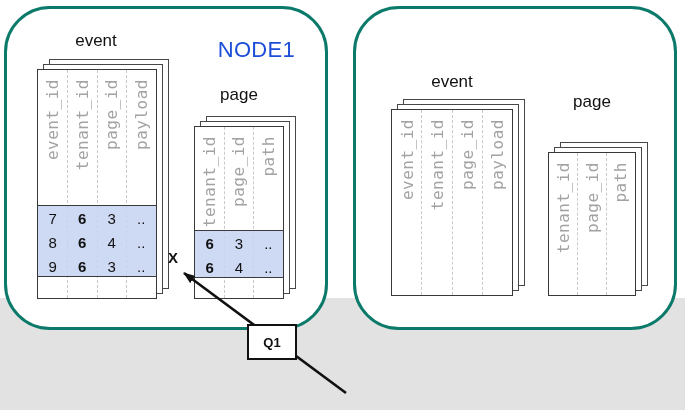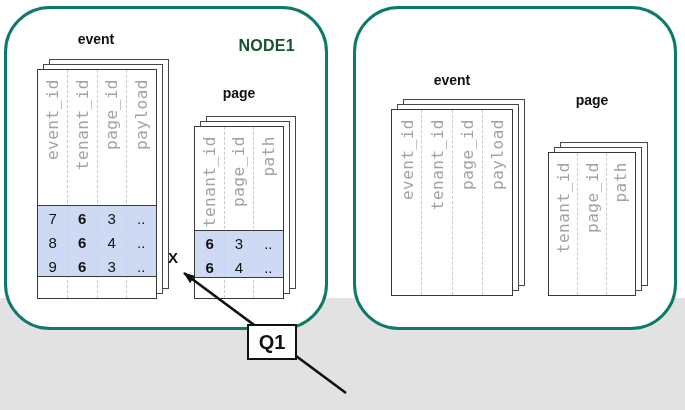--- a/index.html
+++ b/index.html
@@ -8,24 +8,24 @@
     background:#ffffff;font-family:"Liberation Sans",sans-serif;
   }
   .gray-band{position:absolute;left:0;top:298px;width:685px;height:112px;background:#e2e2e2;}
   .node-box{
     position:absolute;top:6px;width:318px;height:318px;background:#ffffff;
     border:3.5px solid #0b7a6a;border-radius:46px;z-index:2;
   }
   #node1{left:4px;}
   #node2{left:353px;}
   .node-title{
-    position:absolute;top:28px;right:30px;color:#14532d;
-    font-size:16px;font-weight:bold;letter-spacing:.3px;
-  }
-  .table-label{position:absolute;text-align:center;font-size:14px;font-weight:bold;color:#111;}
+    position:absolute;top:28px;right:30px;color:#1d4ed8;
+    font-size:22px;font-weight:normal;letter-spacing:.3px;
+  }
+  .table-label{position:absolute;text-align:center;font-size:17px;font-weight:normal;color:#111;}
   .stack{position:absolute;}
   .sheet{position:absolute;inset:0;background:#fff;border:1.4px solid #474747;}
   .sheet.s2{transform:translate(12px,-10px);}
   .sheet.s1{transform:translate(6px,-5px);}
   .card{position:absolute;inset:0;background:#fff;border:1.4px solid #383838;}
   .col-lines{position:absolute;inset:0;display:flex;}
   .col-lines .col{flex:1;border-right:1.4px dashed #c9c9c9;}
   .col-lines .col:last-child{border-right:none;}
   .vlabels{position:absolute;left:0;right:0;top:0;display:flex;}
   .vlabels .vcol{flex:1;display:flex;justify-content:center;align-items:flex-start;padding-top:9px;}
@@ -38,21 +38,21 @@
     border-top:1.5px solid #3a3a3a;border-bottom:1.5px solid #3a3a3a;box-sizing:border-box;
   }
   .hl-row{display:flex;height:24px;align-items:center;}
   .hl-cell{flex:1;text-align:center;font-size:15px;color:#111;}
   .hl-cell.b{font-weight:bold;}
   .x-mark{position:absolute;left:168px;top:249px;font-size:15px;font-weight:600;color:#111;z-index:45;}
   #arrow-overlay{position:absolute;inset:0;z-index:40;pointer-events:none;}
   .q1-box{
     position:absolute;left:247px;top:324px;width:46px;height:32px;background:#fff;
     border:2.5px solid #111;z-index:50;display:flex;align-items:center;justify-content:center;
-    font-size:20px;font-weight:bold;color:#111;
+    font-size:13px;font-weight:bold;color:#111;
   }
 </style>
 </head>
 <body>
 
 <div id="canvas">
 
   <div class="gray-band"></div>
 
   <div class="node-box" id="node1">

